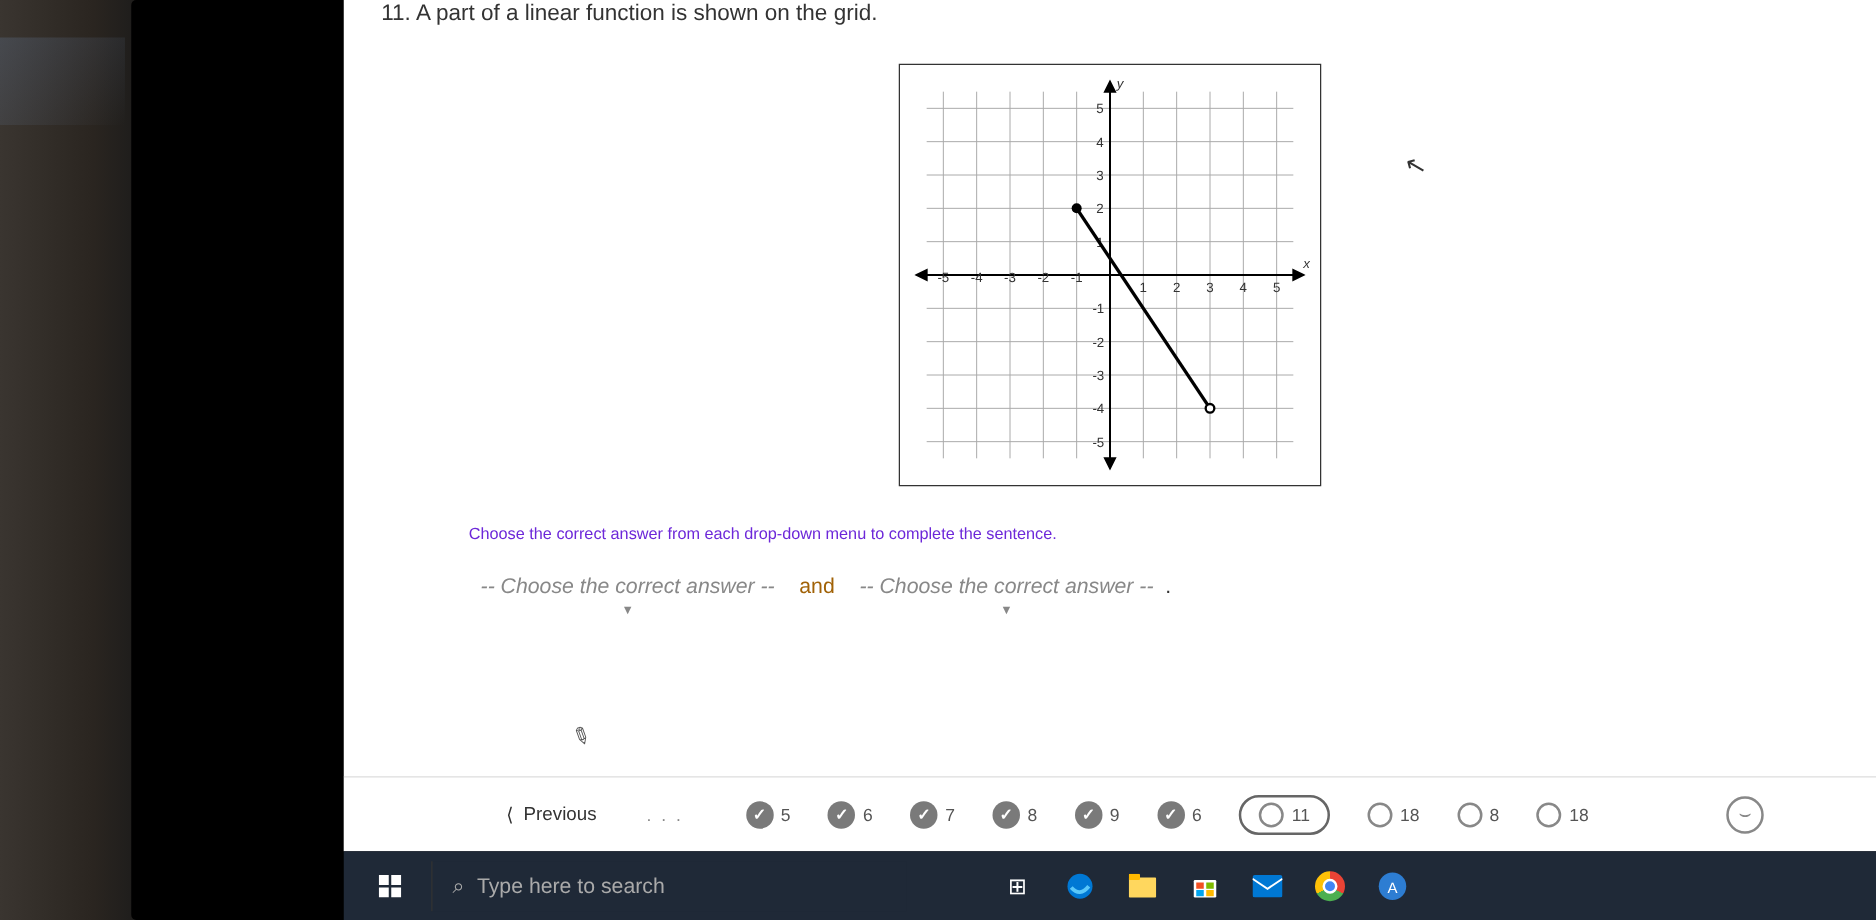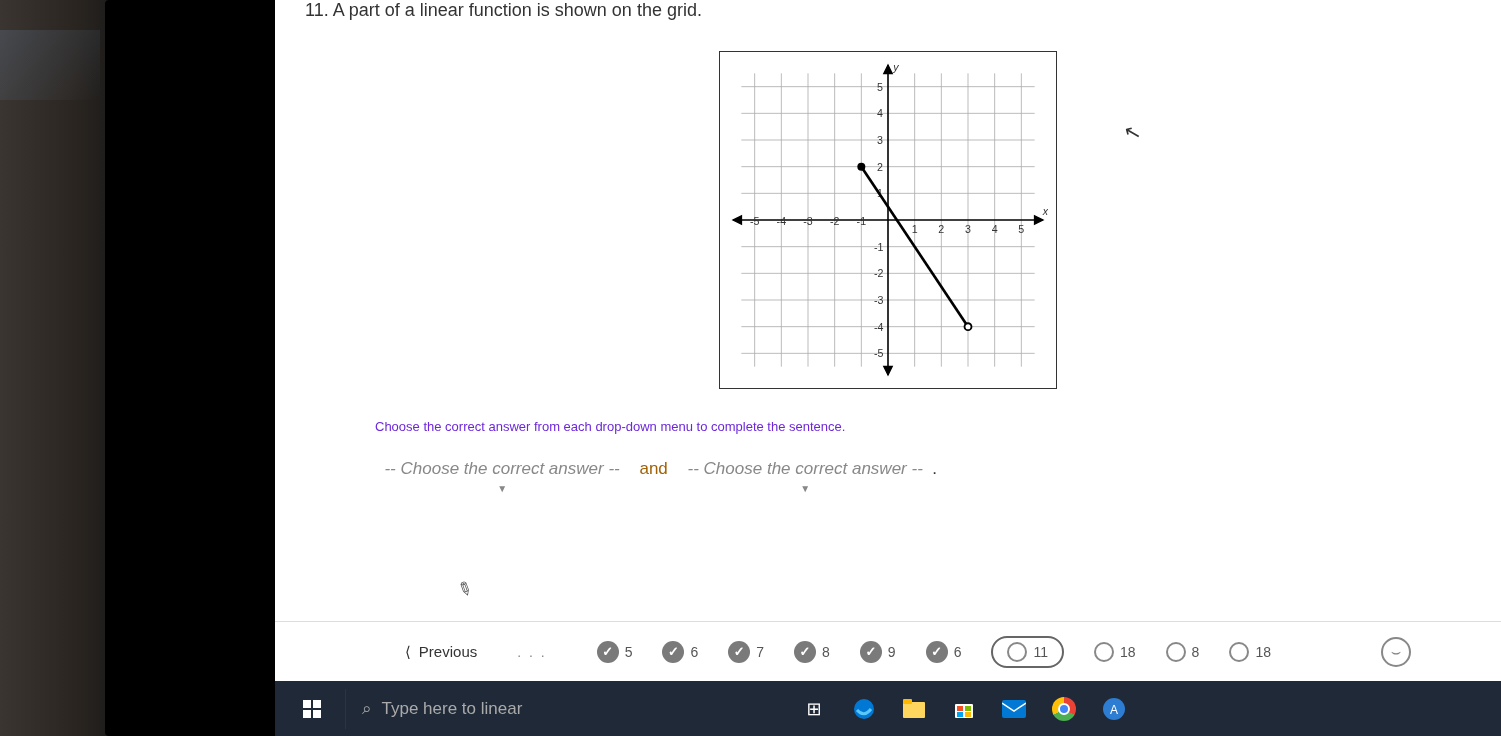--- a/index.html
+++ b/index.html
@@ -393,21 +393,21 @@
     <div class="win-btn">
       <svg width="18" height="18" viewBox="0 0 18 18">
         <rect x="0" y="0" width="8" height="8" fill="#fff"></rect>
           <rect x="10" y="0" width="8" height="8" fill="#fff"></rect>
         <rect x="0" y="10" width="8" height="8" fill="#fff"></rect>
           <rect x="10" y="10" width="8" height="8" fill="#fff"></rect>
       </svg>
     </div>
     <div class="search-box">
       <span>⌕</span>
-      <span>Type here to linear</span>
+      <span>Type here to search</span>
     </div>
     <div class="task-icons-group">
       <div class="task-icon">⊞</div>
       <div class="task-icon">
         <svg width="22" height="22" viewBox="0 0 22 22">
             <circle cx="11" cy="11" r="10" fill="#0078d4"></circle>
             <path d="M 4 12 Q 11 20 18 11" fill="none" stroke="#5ac8fa" stroke-width="3"></path>
           </svg>
       </div>
       <div class="task-icon">

